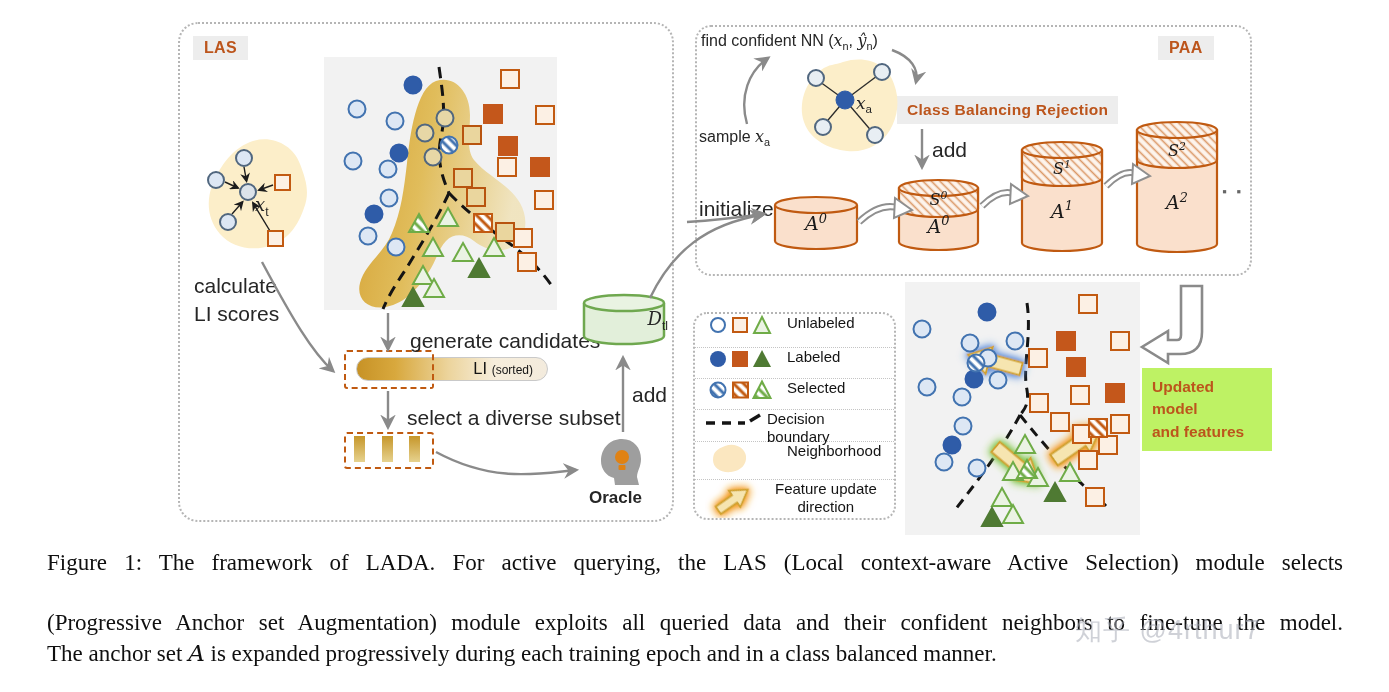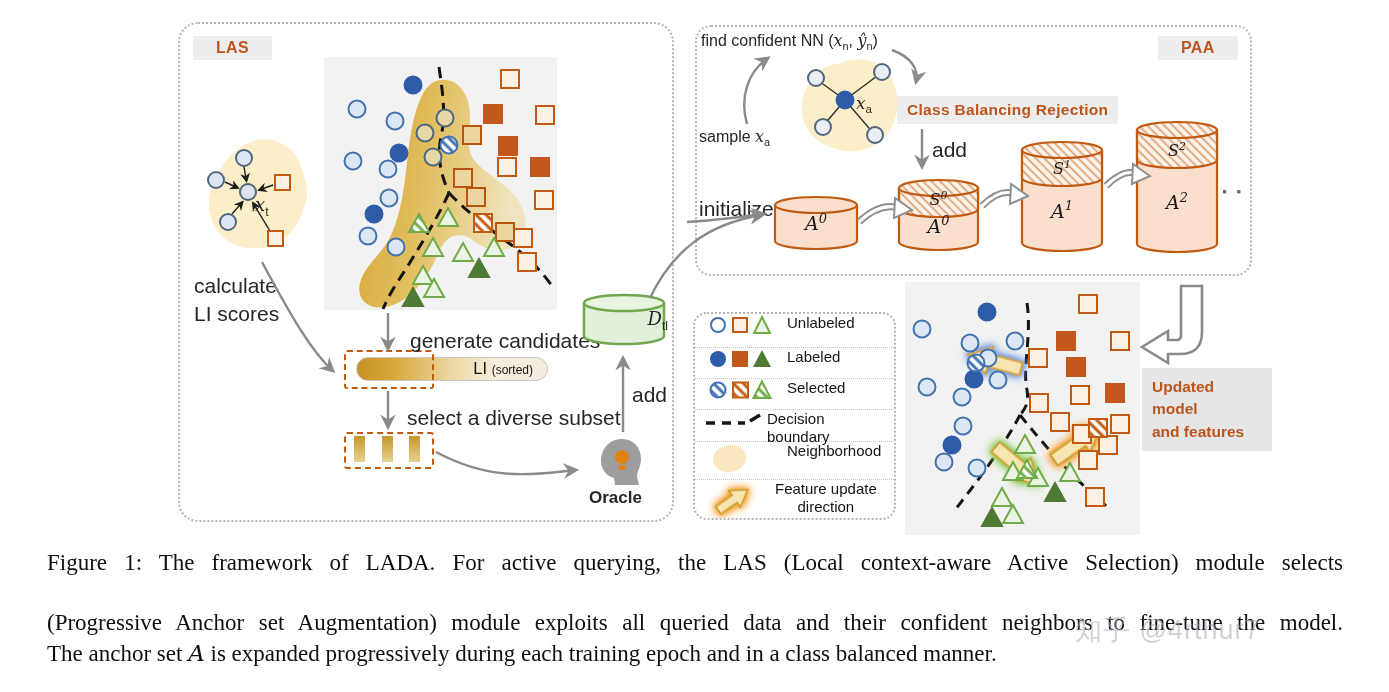--- a/index.html
+++ b/index.html
@@ -1,42 +1,42 @@
 <!DOCTYPE html>
 <html><head>
 <meta charset="utf-8">
 <style>
   html,body{margin:0;padding:0;background:#fff;}
   #page{position:relative;width:1389px;height:692px;background:#ffffff;overflow:hidden;
         font-family:"Liberation Sans",sans-serif;color:#262626;}
   .abs{position:absolute;}
   .panel{position:absolute;border:2px dotted #b5b5b5;border-radius:20px;background:transparent;}
   .tagbox{position:absolute;background:#ededed;color:#bc551c;font-weight:bold;
-          font-size:16px;padding:3px 23px;letter-spacing:.3px;}
+          font-size:16px;padding:3px 11px;letter-spacing:.3px;}
   .txt{position:absolute;font-size:21px;color:#262626;white-space:pre-line;line-height:1.35;}
   .math i{font-style:italic;font-family:"DejaVu Serif",serif;}
   .math sub{font-size:.68em;}
   .scatter{position:absolute;background:#f2f2f2;}
   .dashbox{position:absolute;border:2.5px dashed #c05a11;border-radius:3px;}
   .libar{position:absolute;height:22px;border:1px solid #c9c9c9;
          background:linear-gradient(90deg,#c79226 0%,#d8a83d 20%,#ecd49c 48%,#f6eddb 72%,#f3ebdd 100%);}
   .libar-label{position:absolute;right:14px;top:1px;font-size:16.5px;color:#141414;}
   .libar-label .note{font-size:12px;}
   .vbar{position:absolute;width:11px;height:26px;background:linear-gradient(180deg,#c6962a,#e6d28e);}
   .legend{position:absolute;border:2px dotted #b5b5b5;border-radius:14px;}
   .lrow{display:flex;align-items:flex-start;border-bottom:1.5px dotted #c4c4c4;padding:0 8px 0 10px;}
   .lrow:last-child{border-bottom:none;}
   .lrow .icons{flex:0 0 82px;display:flex;align-items:center;}
   .lrow .lab{font-size:15px;color:#141414;white-space:pre-line;line-height:1.2;}
   .capline{position:absolute;left:47px;width:1296px;font-family:"Liberation Serif",serif;
            font-size:23px;color:#0f0f0f;}
   .jline{text-align:justify;text-align-last:justify;}
   .capline i{font-family:"DejaVu Serif",serif;font-style:italic;}
   .watermark{position:absolute;font-size:27px;color:#a9adb8;opacity:.55;letter-spacing:1px;}
-  .updbox{position:absolute;background:#e5e5e5;color:#bc551c;font-weight:bold;
+  .updbox{position:absolute;background:#bef264;color:#bc551c;font-weight:bold;
           font-size:15.5px;padding:8px 10px;white-space:pre-line;line-height:1.45;}
   .dots{position:absolute;font-size:13px;color:#666;letter-spacing:3px;font-weight:bold;}
   svg{display:block;}
 </style>
 </head>
 <body>
 
 <div id="page">
 
   <svg width="0" height="0" class="abs" aria-hidden="true">

